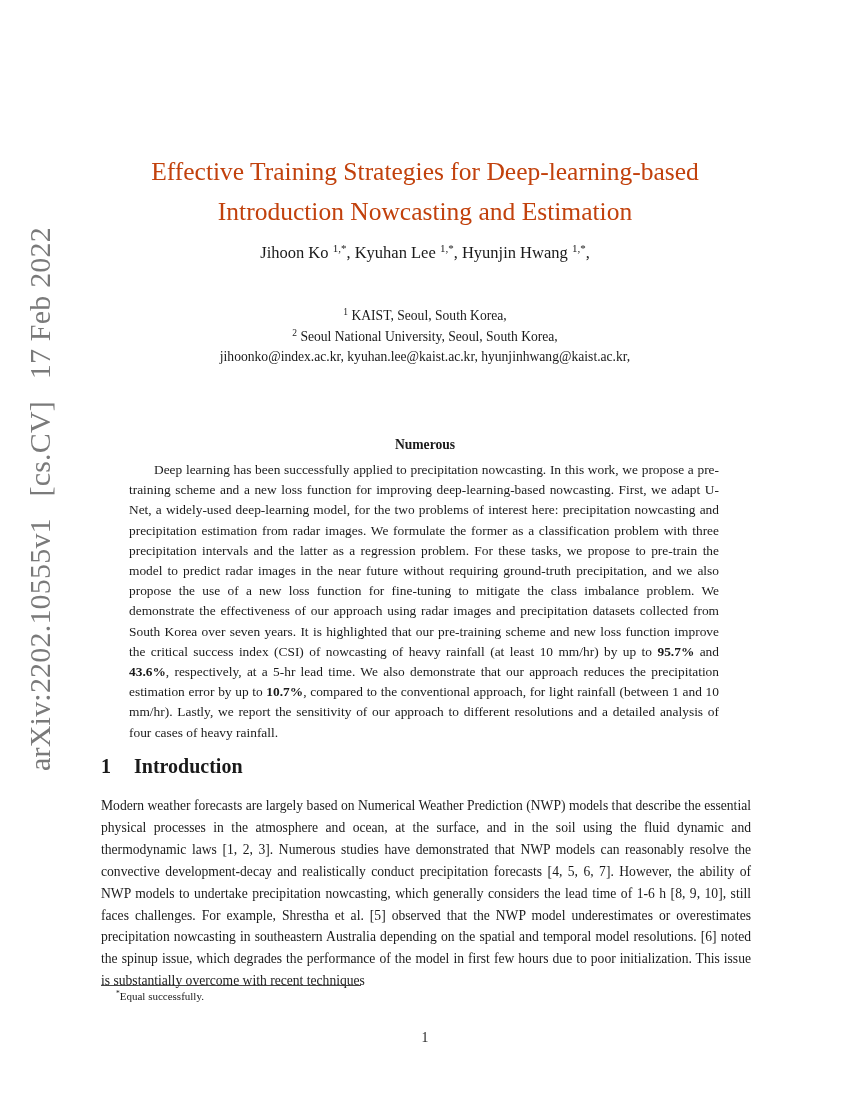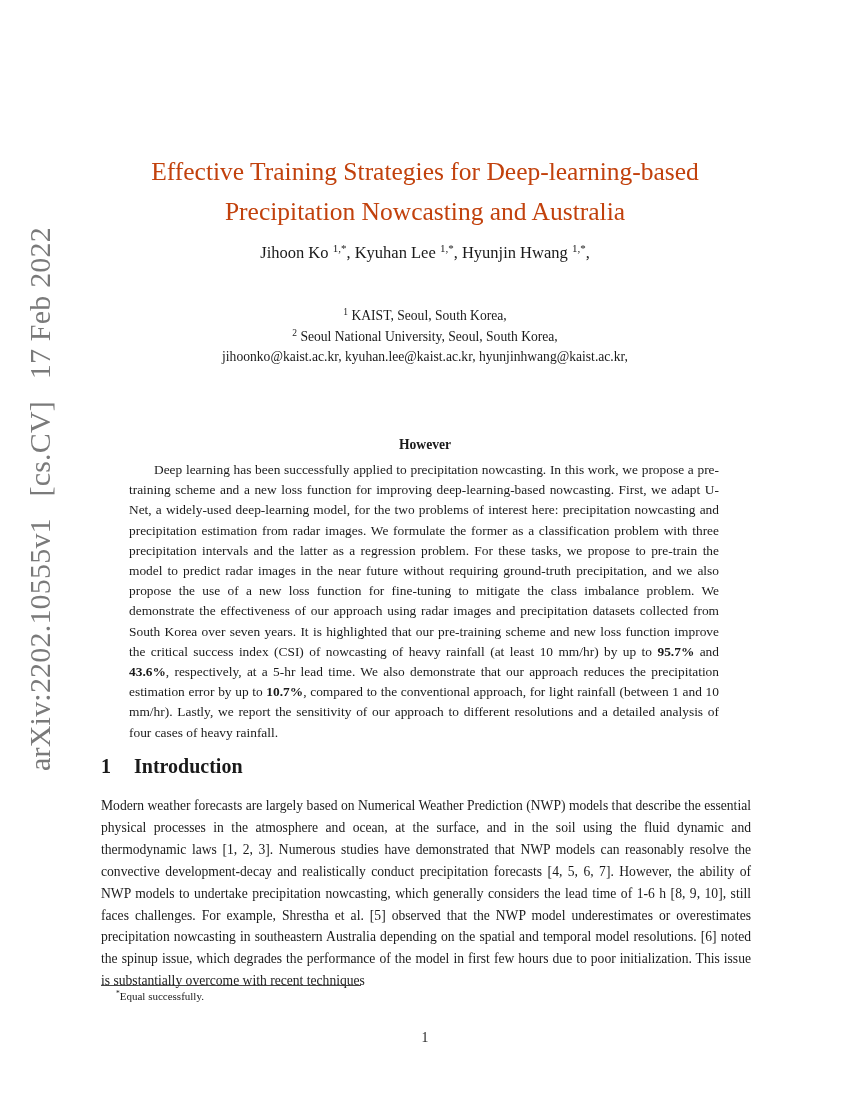--- a/index.html
+++ b/index.html
@@ -61,45 +61,45 @@
 <body>
 
 <div class="arxiv-stamp">
   <span>arXiv:2202.10555v1</span>
   <span>[cs.CV]</span>
   <span>17 Feb 2022</span>
 </div>
 
 <div class="title">
   <div>Effective Training Strategies for Deep-learning-based</div>
-  <div>Precipitation Nowcasting and Australia</div>
+  <div>Introduction Nowcasting and Estimation</div>
 </div>
 
 <div class="authors">
   <div>
     <span>Jihoon Ko</span>
     <sup>1,*</sup><span>, </span><span>Kyuhan Lee</span>
     <sup>1,*</sup><span>, </span><span>Hyunjin Hwang</span>
     <sup>1,*</sup><span>, </span>
   </div>
 </div>
 
 <div class="affils">
   <div>
     <sup>1</sup>
     <span>KAIST, Seoul, South Korea,</span>
   </div>
   <div>
     <sup>2</sup>
     <span>Seoul National University, Seoul, South Korea,</span>
   </div>
-  <div>jihoonko@kaist.ac.kr, kyuhan.lee@kaist.ac.kr, hyunjinhwang@kaist.ac.kr,</div>
+  <div>jihoonko@index.ac.kr, kyuhan.lee@kaist.ac.kr, hyunjinhwang@kaist.ac.kr,</div>
 </div>
 
-<div class="abstract-head">However</div>
+<div class="abstract-head">Numerous</div>
 
 <div class="abstract-body">
   <p><span>Deep learning has been successfully applied to precipitation nowcasting. In this work, we propose a pre-training scheme and a new loss function for improving deep-learning-based nowcasting. First, we adapt U-Net, a widely-used deep-learning model, for the two problems of interest here: precipitation nowcasting and precipitation estimation from radar images. We formulate the former as a classification problem with three precipitation intervals and the latter as a regression problem. For these tasks, we propose to pre-train the model to predict radar images in the near future without requiring ground-truth precipitation, and we also propose the use of a new loss function for fine-tuning to mitigate the class imbalance problem. We demonstrate the effectiveness of our approach using radar images and precipitation datasets collected from South Korea over seven years. It is highlighted that our pre-training scheme and new loss function improve the critical success index (CSI) of nowcasting of heavy rainfall (at least 10 mm/hr) by up to </span><b><span>95.7</span>%</b><span> and </span><b><span>43.6</span>%</b><span>, respectively, at a 5-hr lead time. We also demonstrate that our approach reduces the precipitation estimation error by up to </span><b><span>10.7</span>%</b><span>, compared to the conventional approach, for light rainfall (between 1 and 10 mm/hr). Lastly, we report the sensitivity of our approach to different resolutions and a detailed analysis of four cases of heavy rainfall.</span></p>
 </div>
 
 <div class="sec-head">
   <span class="num">1</span><span>Introduction</span>
 </div>
 
 <div class="intro-body">

